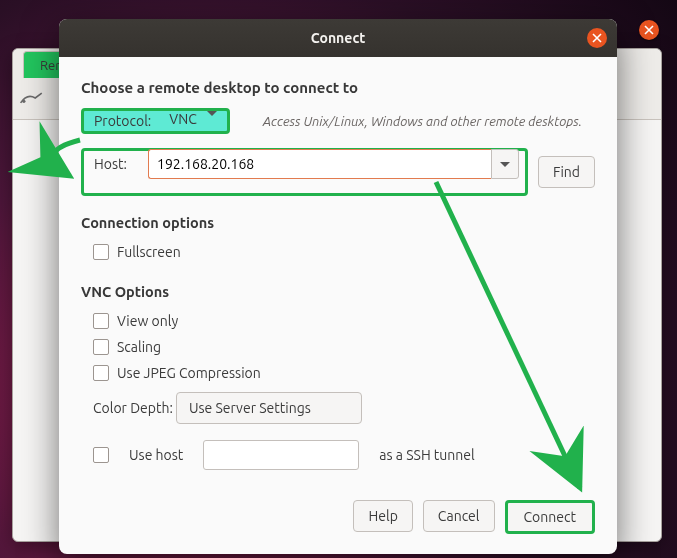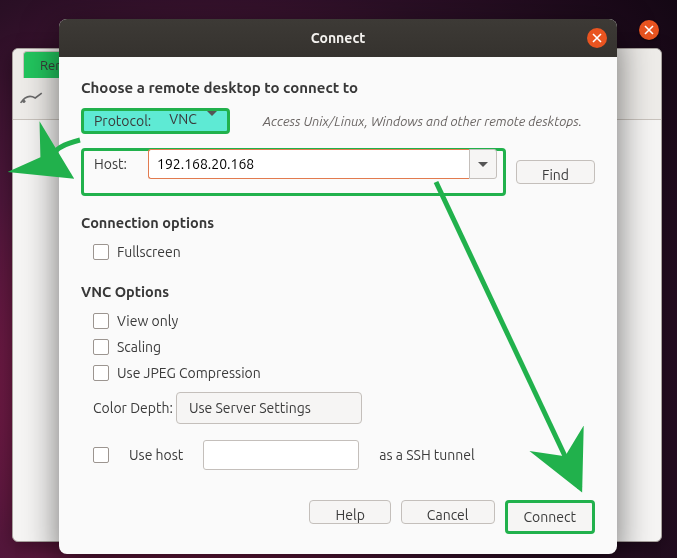--- a/index.html
+++ b/index.html
@@ -175,26 +175,26 @@
     border: 1px solid #c4bfbb;
     border-radius: 0 3px 3px 0;
     background: #f6f5f4;
     display:flex; align-items:center; justify-content:center;
     box-sizing: border-box;
   }
   .btn {
     border: 1px solid #c4bfbb;
     border-radius: 4px;
     background: #f6f5f4;
-    padding: 6px 25px;
+    padding: 6px 14px;
     font-family: inherit;
     font-size: 14px;
     color: #3b3b3b;
     cursor: pointer;
-    height: 24px;
+    height: 32px;
     box-sizing: border-box;
   }
   .section-title {
     font-weight: bold;
     font-size: 14.5px;
     margin: 18px 0 8px 0;
     color: #383838;
   }
   .checkbox-row {
     display: flex; align-items: center; gap: 8px;

